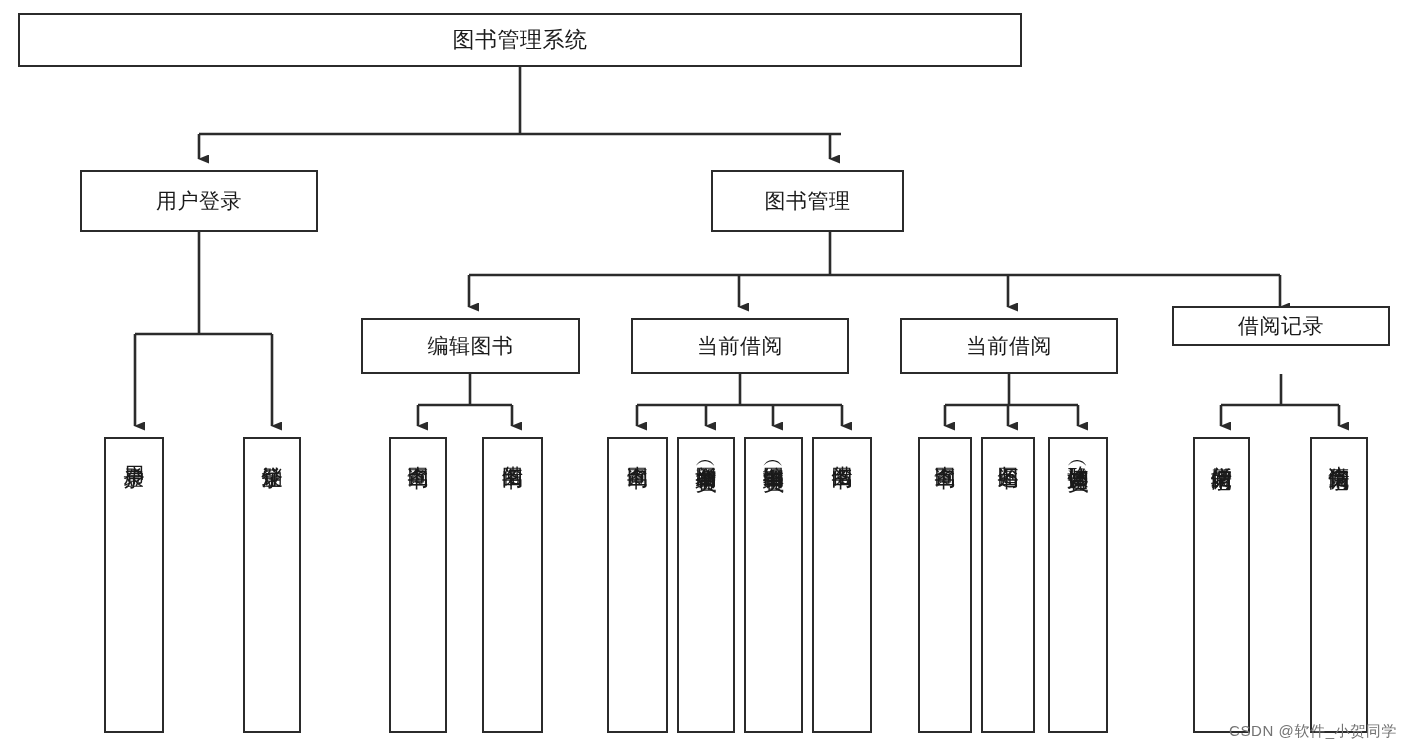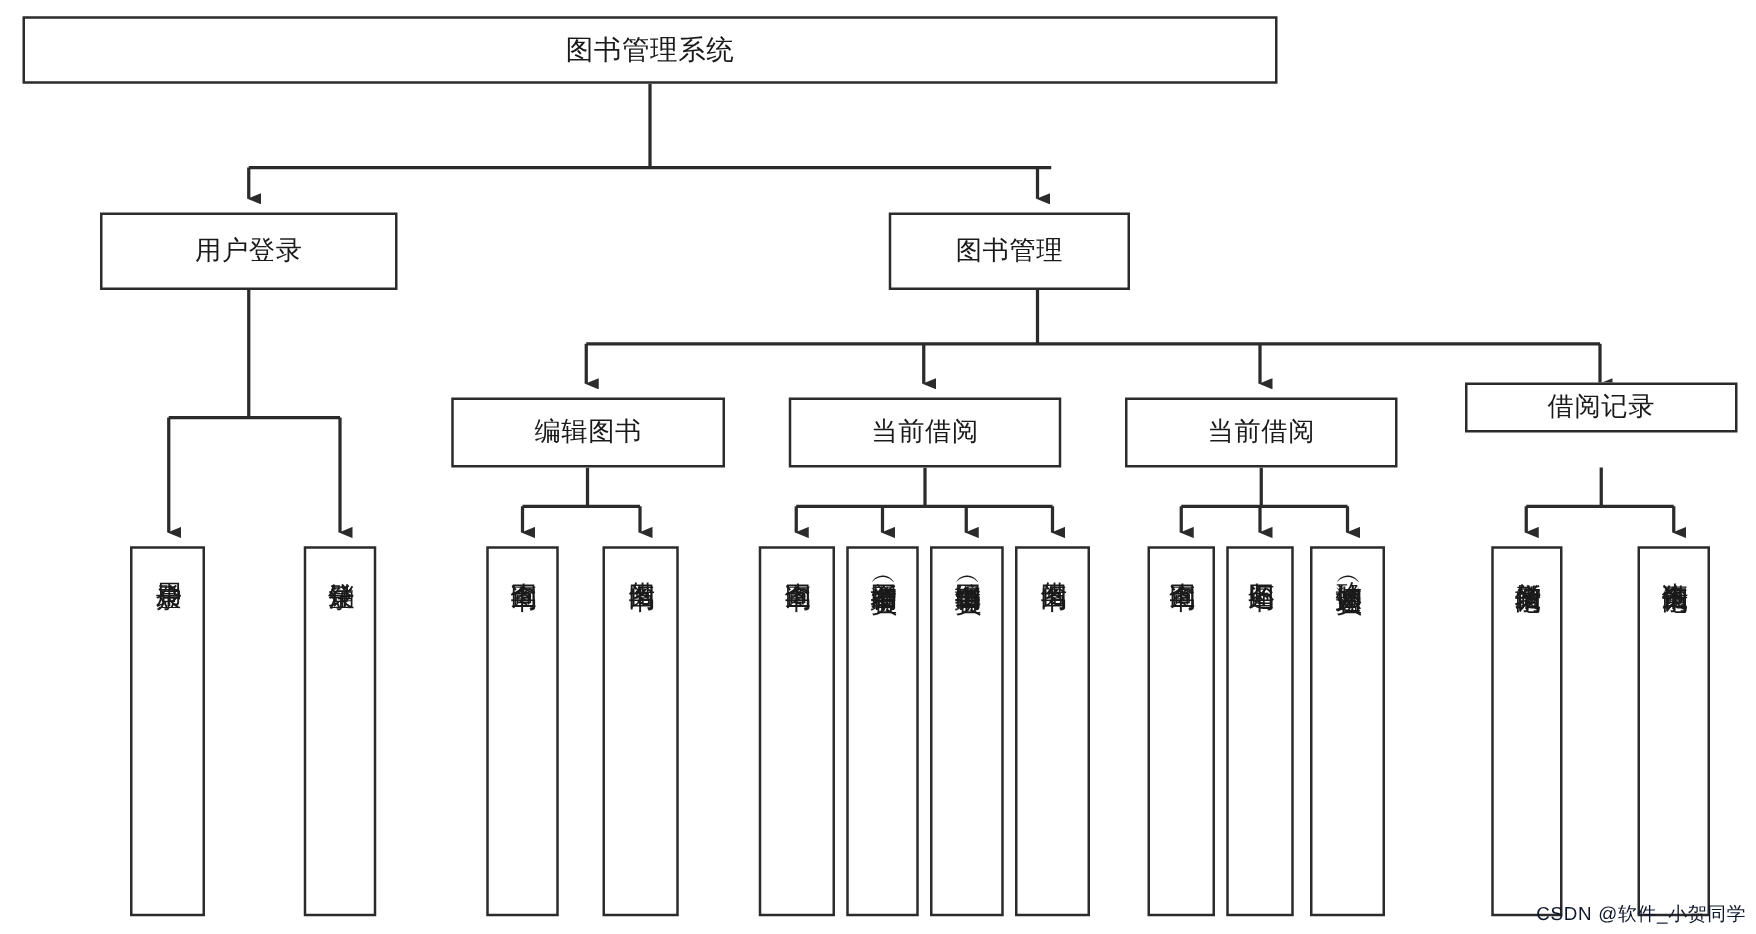--- a/index.html
+++ b/index.html
@@ -60,21 +60,21 @@
     font-size: 21px;
     letter-spacing: 1px;
     line-height: 1.15;
   }
   .node.root .label { font-size: 22px; }
   .watermark {
     position: absolute;
     right: 8px;
     bottom: 6px;
     font-size: 15px;
-    color: #0f172a;
+    color: #737373;
     letter-spacing: 0.6px;
     user-select: none;
     white-space: nowrap;
   }
 </style>
 </head>
 <body>
 
 <div id="diagram-root">
 

